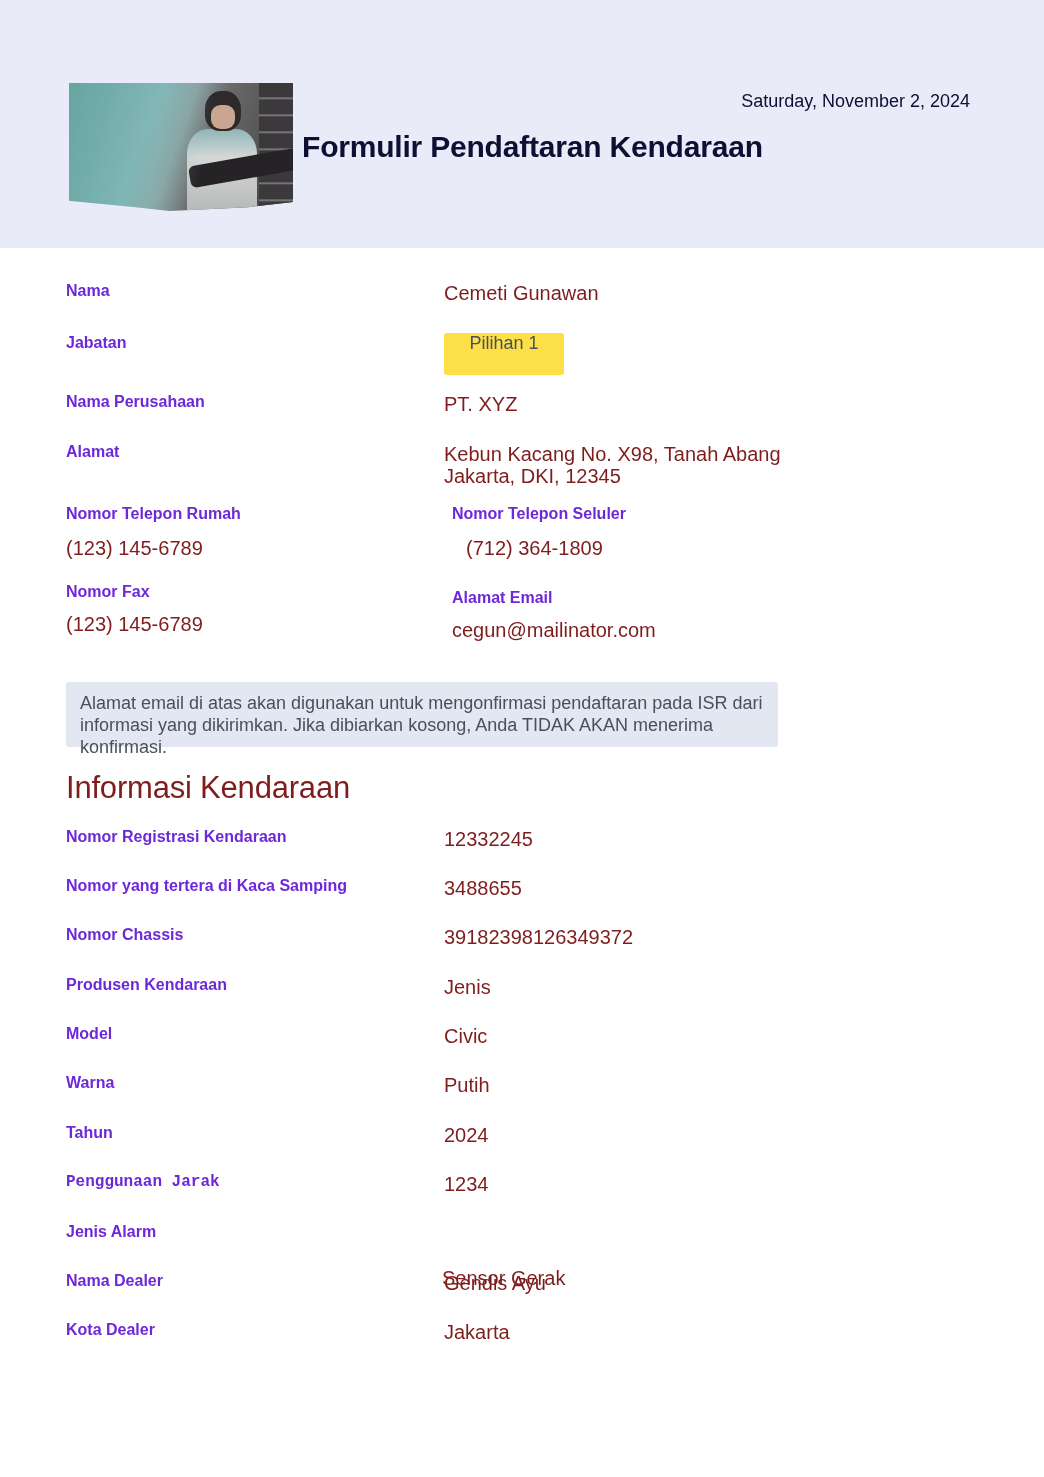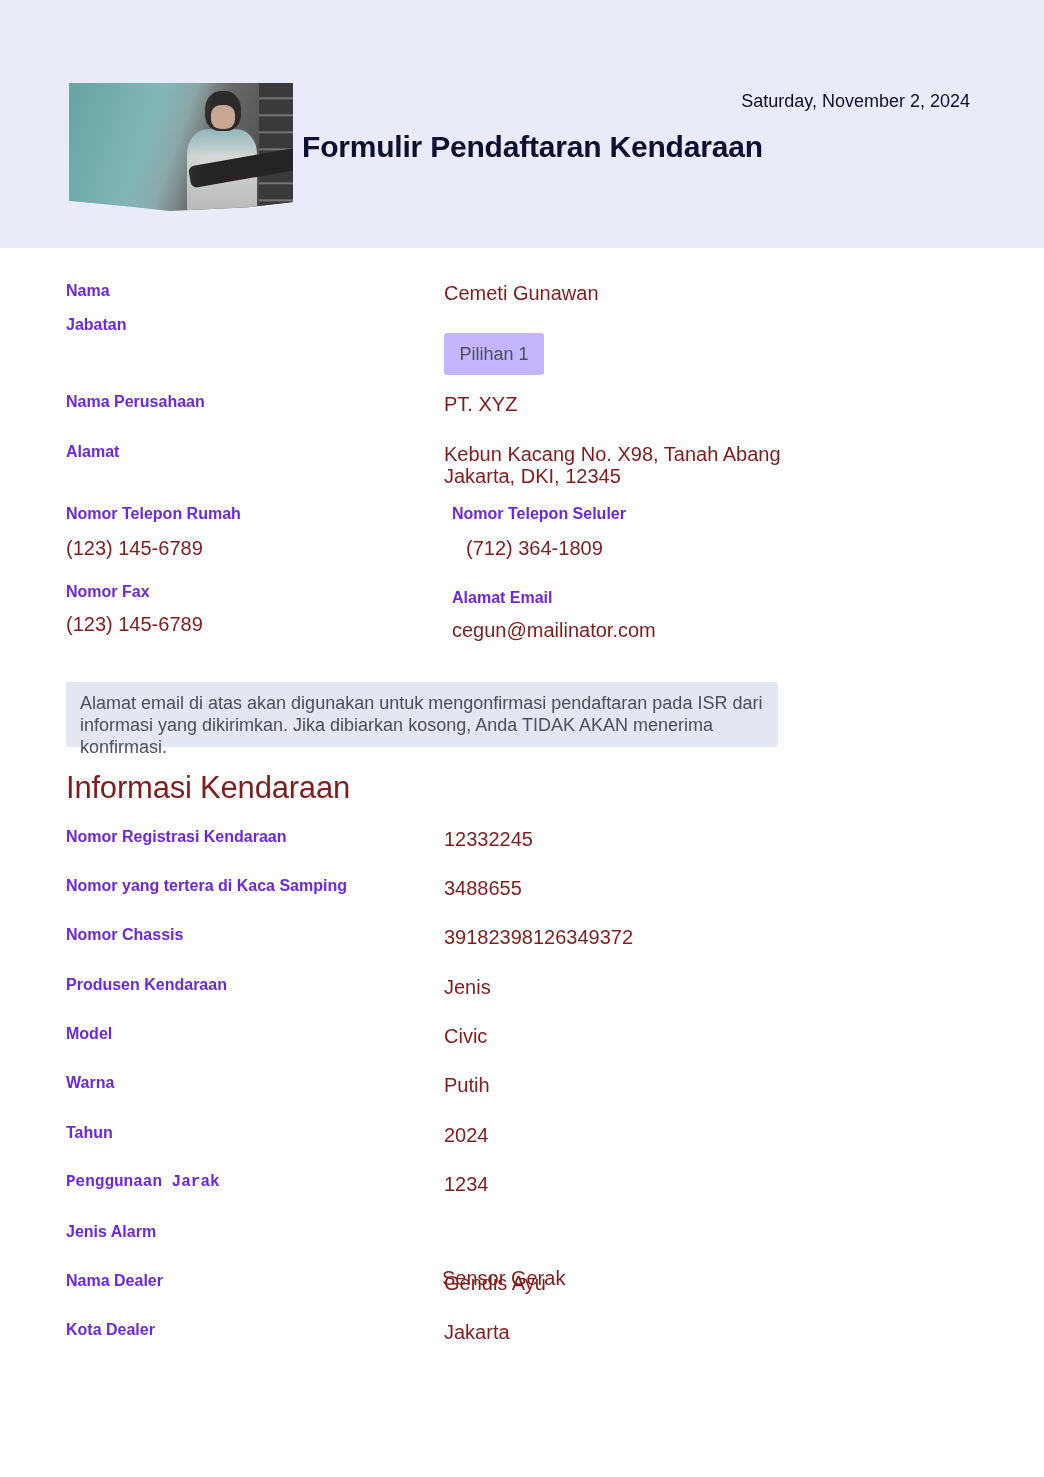--- a/index.html
+++ b/index.html
@@ -96,28 +96,27 @@
       position: absolute;
       font-size: 20px;
       color: #7f1d1d;
       white-space: nowrap;
       line-height: 23px;
     }
     .chip {
       position: absolute;
       left: 444px;
       top: 333px;
-      width: 100px;
+      width: 120px;
       height: 42px;
-      background: #c4b5fd;
+      background: #fde047;
       border-radius: 3px;
       font-size: 18px;
       color: #4a4f5e;
       display: flex;
-      align-items: center;
       justify-content: center;
     }
     .notice {
       position: absolute;
       left: 66px;
       top: 682px;
       width: 712px;
       height: 65px;
       background: #e3e7f1;
       border-radius: 3px;
@@ -148,21 +147,21 @@
     <div class="car-part"></div>
     <div class="haze"></div>
   </div>
   <div class="header-title">Formulir Pendaftaran Kendaraan</div>
   <div class="header-date">Saturday, November 2, 2024</div>
 </div>
 
 <div class="label" style="left:66px; top:282px;">Nama</div>
 <div class="value" style="left:444px; top:282px;">Cemeti Gunawan</div>
 
-<div class="label" style="left:66px; top:316px;">Jabatan</div>
+<div class="label" style="left:66px; top:334px;">Jabatan</div>
 <div class="chip">
   <span>Pilihan 1</span>
 </div>
 
 <div class="label" style="left:66px; top:393px;">Nama Perusahaan</div>
 <div class="value" style="left:444px; top:393px;">PT. XYZ</div>
 
 <div class="label" style="left:66px; top:443px;">Alamat</div>
 <div class="value" style="left:444px; top:443px;">Kebun Kacang No. X98, Tanah Abang</div>
 <div class="value" style="left:444px; top:465px;">Jakarta, DKI, 12345</div>

